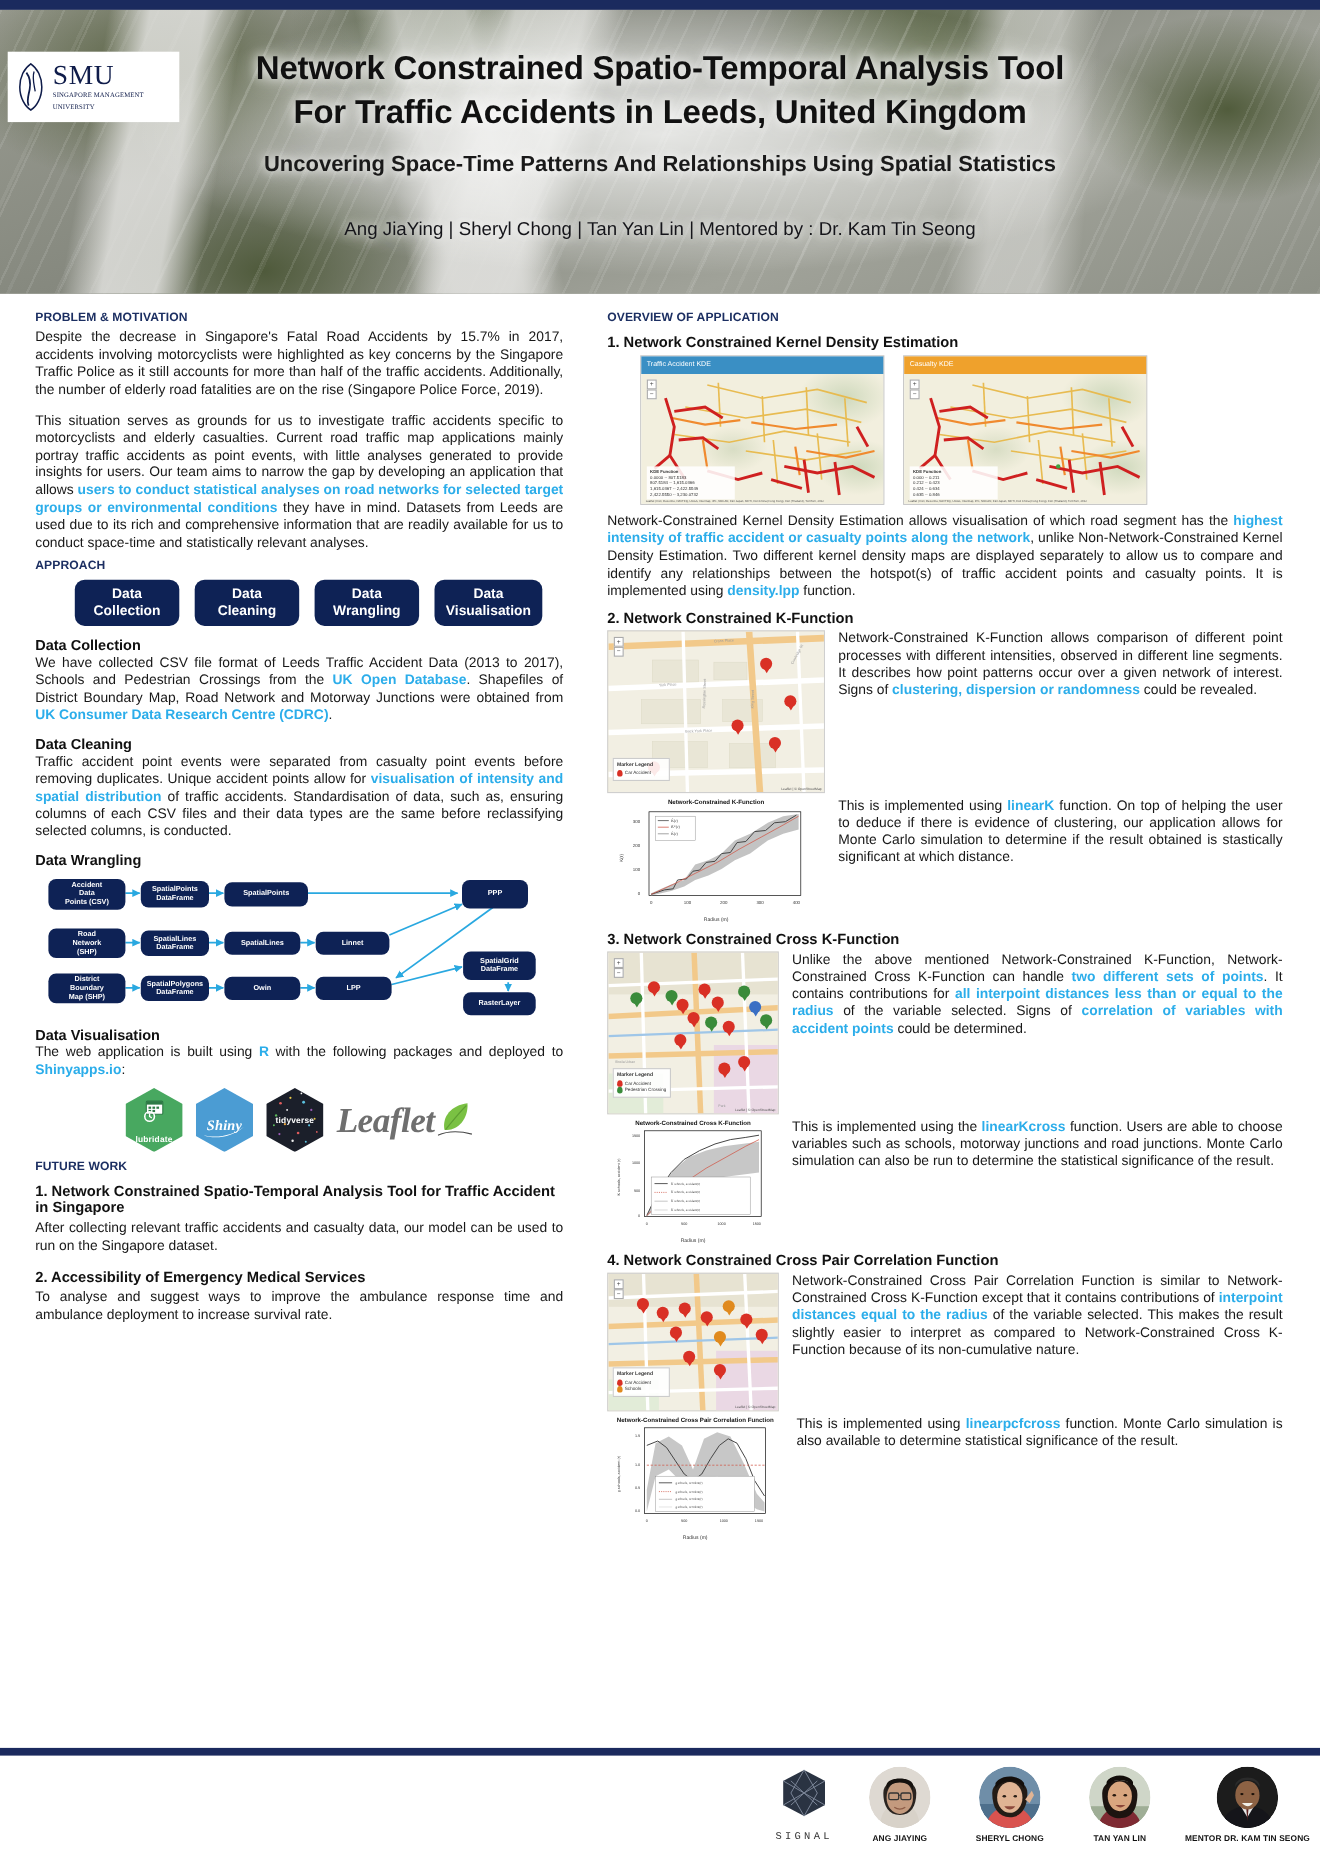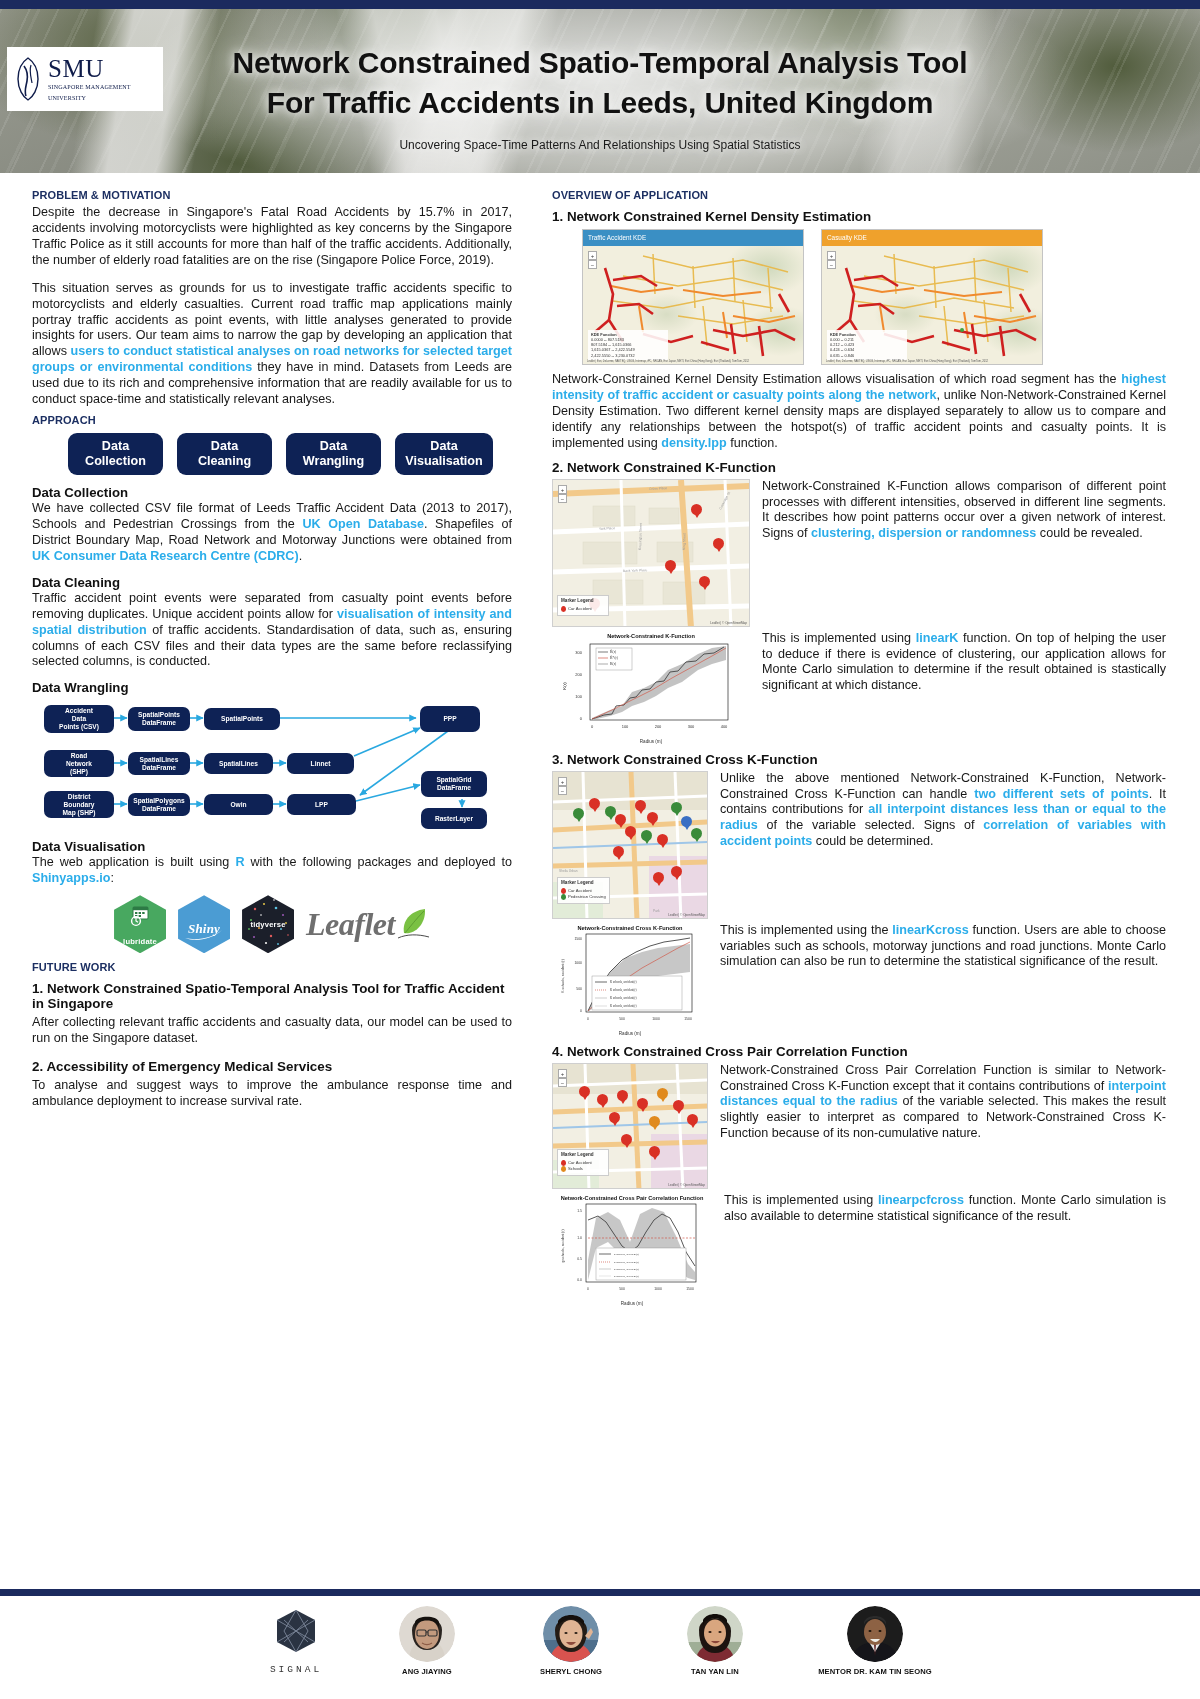--- a/index.html
+++ b/index.html
@@ -11,21 +11,21 @@
     overflow: hidden;
     color: #111;
   }
 
   
   .topbar { height: 9px; background: #1b2a5e; width: 100%; }
 
   
   .header {
     position: relative;
-    height: 164px;
+    height: 258px;
     width: 100%;
     overflow: hidden;
     background: #8a8d84;
   }
   .header-bg {
     position: absolute; inset: 0;
     background:
       repeating-linear-gradient(115deg, rgba(255,255,255,0.10) 0 2px, rgba(0,0,0,0) 2px 26px),
       repeating-linear-gradient(-65deg, rgba(255,255,255,0.07) 0 3px, rgba(0,0,0,0) 3px 40px),
       radial-gradient(ellipse 260px 150px at 12% 22%, #56603f 0%, rgba(86,96,63,0) 70%),
@@ -60,21 +60,21 @@
   .smu-text { display: flex; flex-direction: column; align-items: flex-start; }
   .smu-name { font-family: "Liberation Serif", serif; font-size: 25px; color: #0f1c4a; letter-spacing: 0.5px; line-height: 1; font-weight: 400;}
   .smu-sub { font-size: 6.1px; color: #0f1c4a; letter-spacing: 0.15px; margin-top: 2px; line-height: 1.35; font-family: "Liberation Serif", serif;}
   .header-text { position: relative; z-index: 4; text-align: center; padding-top: 34px; }
   .poster-title {
     font-size: 30px; font-weight: bold; color: #111; line-height: 1.33;
     letter-spacing: -0.2px;
     text-shadow: 0 0 10px rgba(255,255,255,0.95), 0 0 20px rgba(255,255,255,0.85);
   }
   .poster-sub {
-    margin-top: 15px; font-size: 12px; color: #1a1a1a; font-weight: 400;
+    margin-top: 15px; font-size: 20px; color: #1a1a1a; font-weight: 700;
     text-shadow: 0 0 9px rgba(255,255,255,0.95), 0 0 16px rgba(255,255,255,0.8);
   }
   .poster-authors {
     margin-top: 38px; font-size: 17px; color: #15151a; font-weight: 400;
     text-shadow: 0 0 9px rgba(255,255,255,0.9), 0 0 16px rgba(255,255,255,0.75);
   }
 
   
   .content { display: flex; padding: 10px 0 0 0; }
   .col-left { width: 530px; padding: 0 18px 0 32px; }
@@ -173,21 +173,21 @@
   .map-legend .lg-title { font-weight: bold; font-size: 4.6px; margin-bottom: 1px; }
   .lg-item { display: flex; align-items: center; gap: 2px; }
   .lg-dot { width: 5px; height: 6px; }
   .map-credit { position: absolute; right: 2px; bottom: 1px; font-size: 3.1px; color: #555; }
   .fig-caption { font-size: 5.6px; font-weight: bold; text-align: center; color: #111; margin: 2px 0 1px; }
   .axis-label { font-size: 4.6px; text-align: center; color: #333; margin-top: 1px; }
 
   
   .footer { position: absolute; left: 0; bottom: 0; width: 100%; height: 110px; background: #fff; }
   .footer-line { height: 7px; background: #1b2a5e; width: 100%; }
-  .footer-inner { display: flex; align-items: center; justify-content: center; gap: 44px; padding-top: 10px; }
+  .footer-inner { display: flex; align-items: center; justify-content: flex-end; padding-top: 10px; }
   .person { text-align: center; width: 100px; }
   .avatar {
     width: 56px; height: 56px; border-radius: 50%; margin: 0 auto 5px;
     overflow: hidden; position: relative;
   }
   .p-name { font-size: 7.6px; font-weight: bold; color: #111; letter-spacing: 0.1px; }
   .signal-logo { text-align: center; width: 74px; }
   .signal-word { font-family: "Liberation Mono", monospace; font-size: 9.5px; letter-spacing: 3px; color: #333; margin-top: 6px; }
 </style>
 </head>

